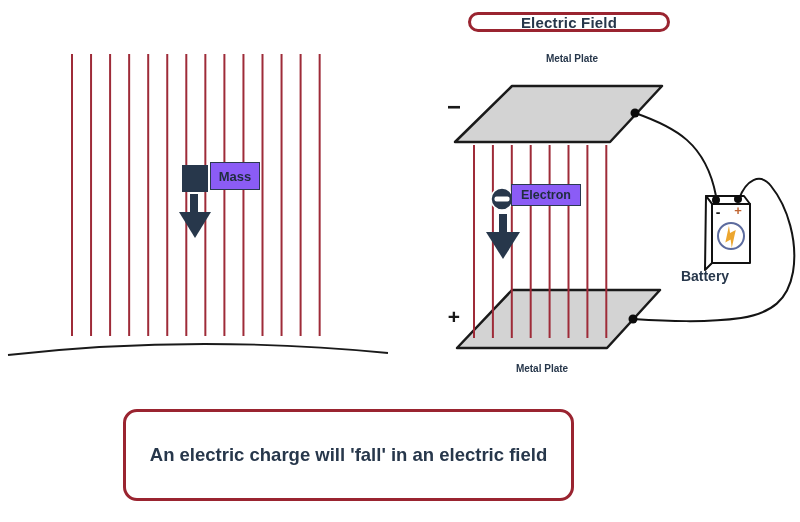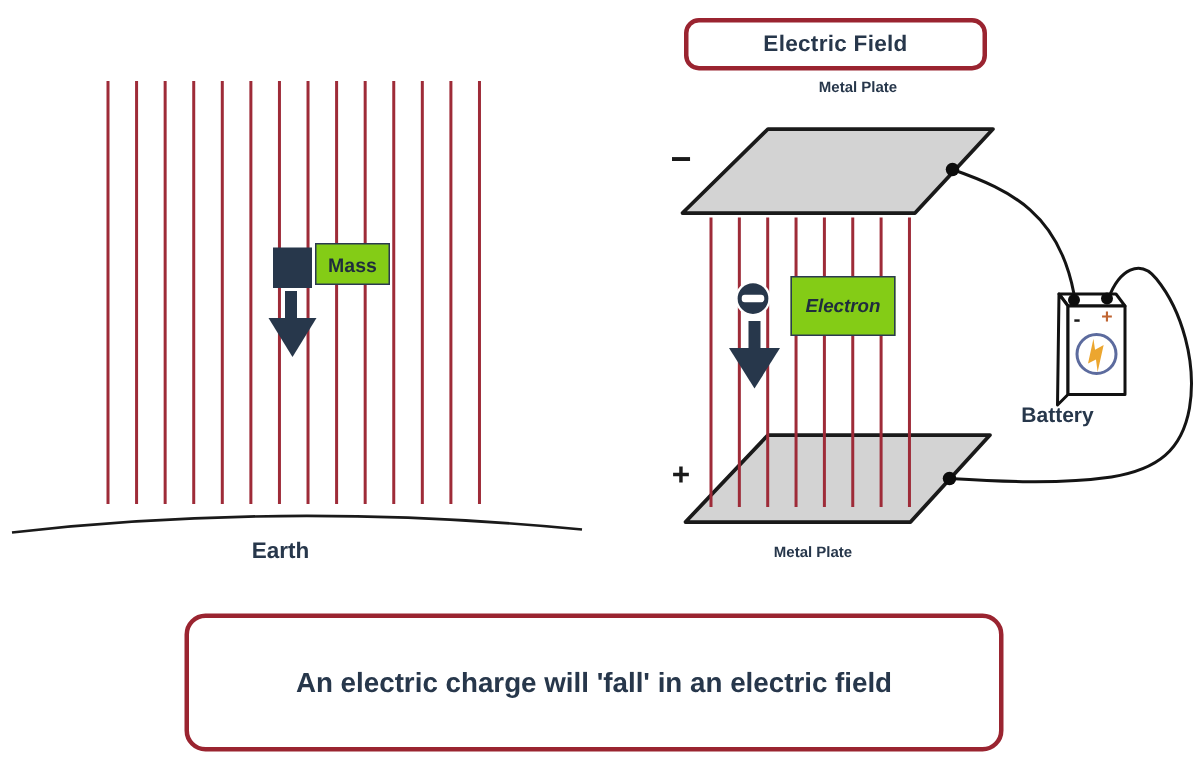--- a/index.html
+++ b/index.html
@@ -16,52 +16,52 @@
   body{background:#fff;font-family:"Liberation Sans", sans-serif;}
   #stage{position:relative;width:800px;height:522px;background:#ffffff;overflow:hidden;}
   #diagram-svg{position:absolute;left:0;top:0;}
 
   .title-box{
     position:absolute;display:flex;align-items:center;justify-content:center;
     border:3px solid var(--accent-red);border-radius:10px;background:#fff;
     color:var(--navy);font-weight:bold;font-size:15px;letter-spacing:.2px;
   }
   #grav-title{left:93px;top:12px;width:205px;height:35px;}
-  #elec-title{left:456px;top:12px;width:202px;height:35px;}
+  #elec-title{left:468px;top:12px;width:202px;height:20px;}
 
   .plate-label{
     position:absolute;color:var(--navy);font-weight:bold;font-size:10px;text-align:center;width:160px;
   }
   #metal-plate-top-label{left:492px;top:53px;}
   #metal-plate-bottom-label{left:462px;top:363px;}
 
   .tag-box{
     position:absolute;display:flex;align-items:center;justify-content:center;
-    background:#84cc16;border:1.5px solid #2a3950;color:#1f2d3d;font-weight:bold;
+    background:#8b5cf6;border:1.5px solid #2a3950;color:#1f2d3d;font-weight:bold;
   }
   #mass-tag{left:210px;top:162px;width:50px;height:28px;font-size:13px;}
-  #electron-tag{left:527px;top:184px;width:70px;height:40px;font-size:12.5px;font-style:italic;}
+  #electron-tag{left:511px;top:184px;width:70px;height:22px;font-size:12.5px;}
 
   .plate-sign{
     position:absolute;width:26px;text-align:center;color:#1a1a1a;font-weight:bold;
   }
   #top-plate-sign{left:441px;top:93px;font-size:24px;}
   #bottom-plate-sign{left:441px;top:305px;font-size:21px;}
 
   #earth-label{position:absolute;left:137px;top:359px;width:100px;text-align:center;
     color:var(--navy);font-weight:bold;font-size:15px;}
   #battery-label{position:absolute;left:665px;top:268px;width:80px;text-align:center;
     color:var(--navy);font-weight:bold;font-size:14px;}
 
   .battery-sign{position:absolute;font-weight:bold;text-align:center;width:14px;}
   #battery-neg{left:711px;top:204px;font-size:14px;color:#1a1a1a;}
   #battery-pos{left:731px;top:203px;font-size:13px;color:var(--plus-orange);}
 
   #caption-box{
-    position:absolute;left:123px;top:409px;width:546px;height:92px;
+    position:absolute;left:123px;top:409px;width:451px;height:92px;
     border:3px solid var(--accent-red);border-radius:14px;background:#fff;
     display:flex;flex-direction:column;align-items:center;justify-content:center;
     color:var(--navy);font-weight:bold;font-size:18.5px;line-height:28px;text-align:center;
   }
 
   
   .field-line{stroke:var(--field-line-red);stroke-width:2;}
   .plate{fill:var(--plate-gray);stroke:#1a1a1a;stroke-width:2.5;stroke-linejoin:round;}
   .navy-shape{fill:var(--navy);}
   .wire{fill:none;stroke:var(--wire-black);stroke-width:2;}
@@ -139,21 +139,20 @@
 
   <div class="plate-label" id="metal-plate-top-label">Metal Plate</div>
   <div class="plate-label" id="metal-plate-bottom-label">Metal Plate</div>
 
   <div class="plate-sign" id="top-plate-sign">−</div>
   <div class="plate-sign" id="bottom-plate-sign">+</div>
 
   <div class="tag-box" id="mass-tag">Mass</div>
   <div class="tag-box" id="electron-tag">Electron</div>
 
-  <div id="earth-label">Earth</div>
   <div id="battery-label">Battery</div>
 
   <div class="battery-sign" id="battery-neg">-</div>
   <div class="battery-sign" id="battery-pos">+</div>
 
   <div id="caption-box">
     <div>An electric charge will 'fall' in an electric field</div>
   </div>
 </div>
 

